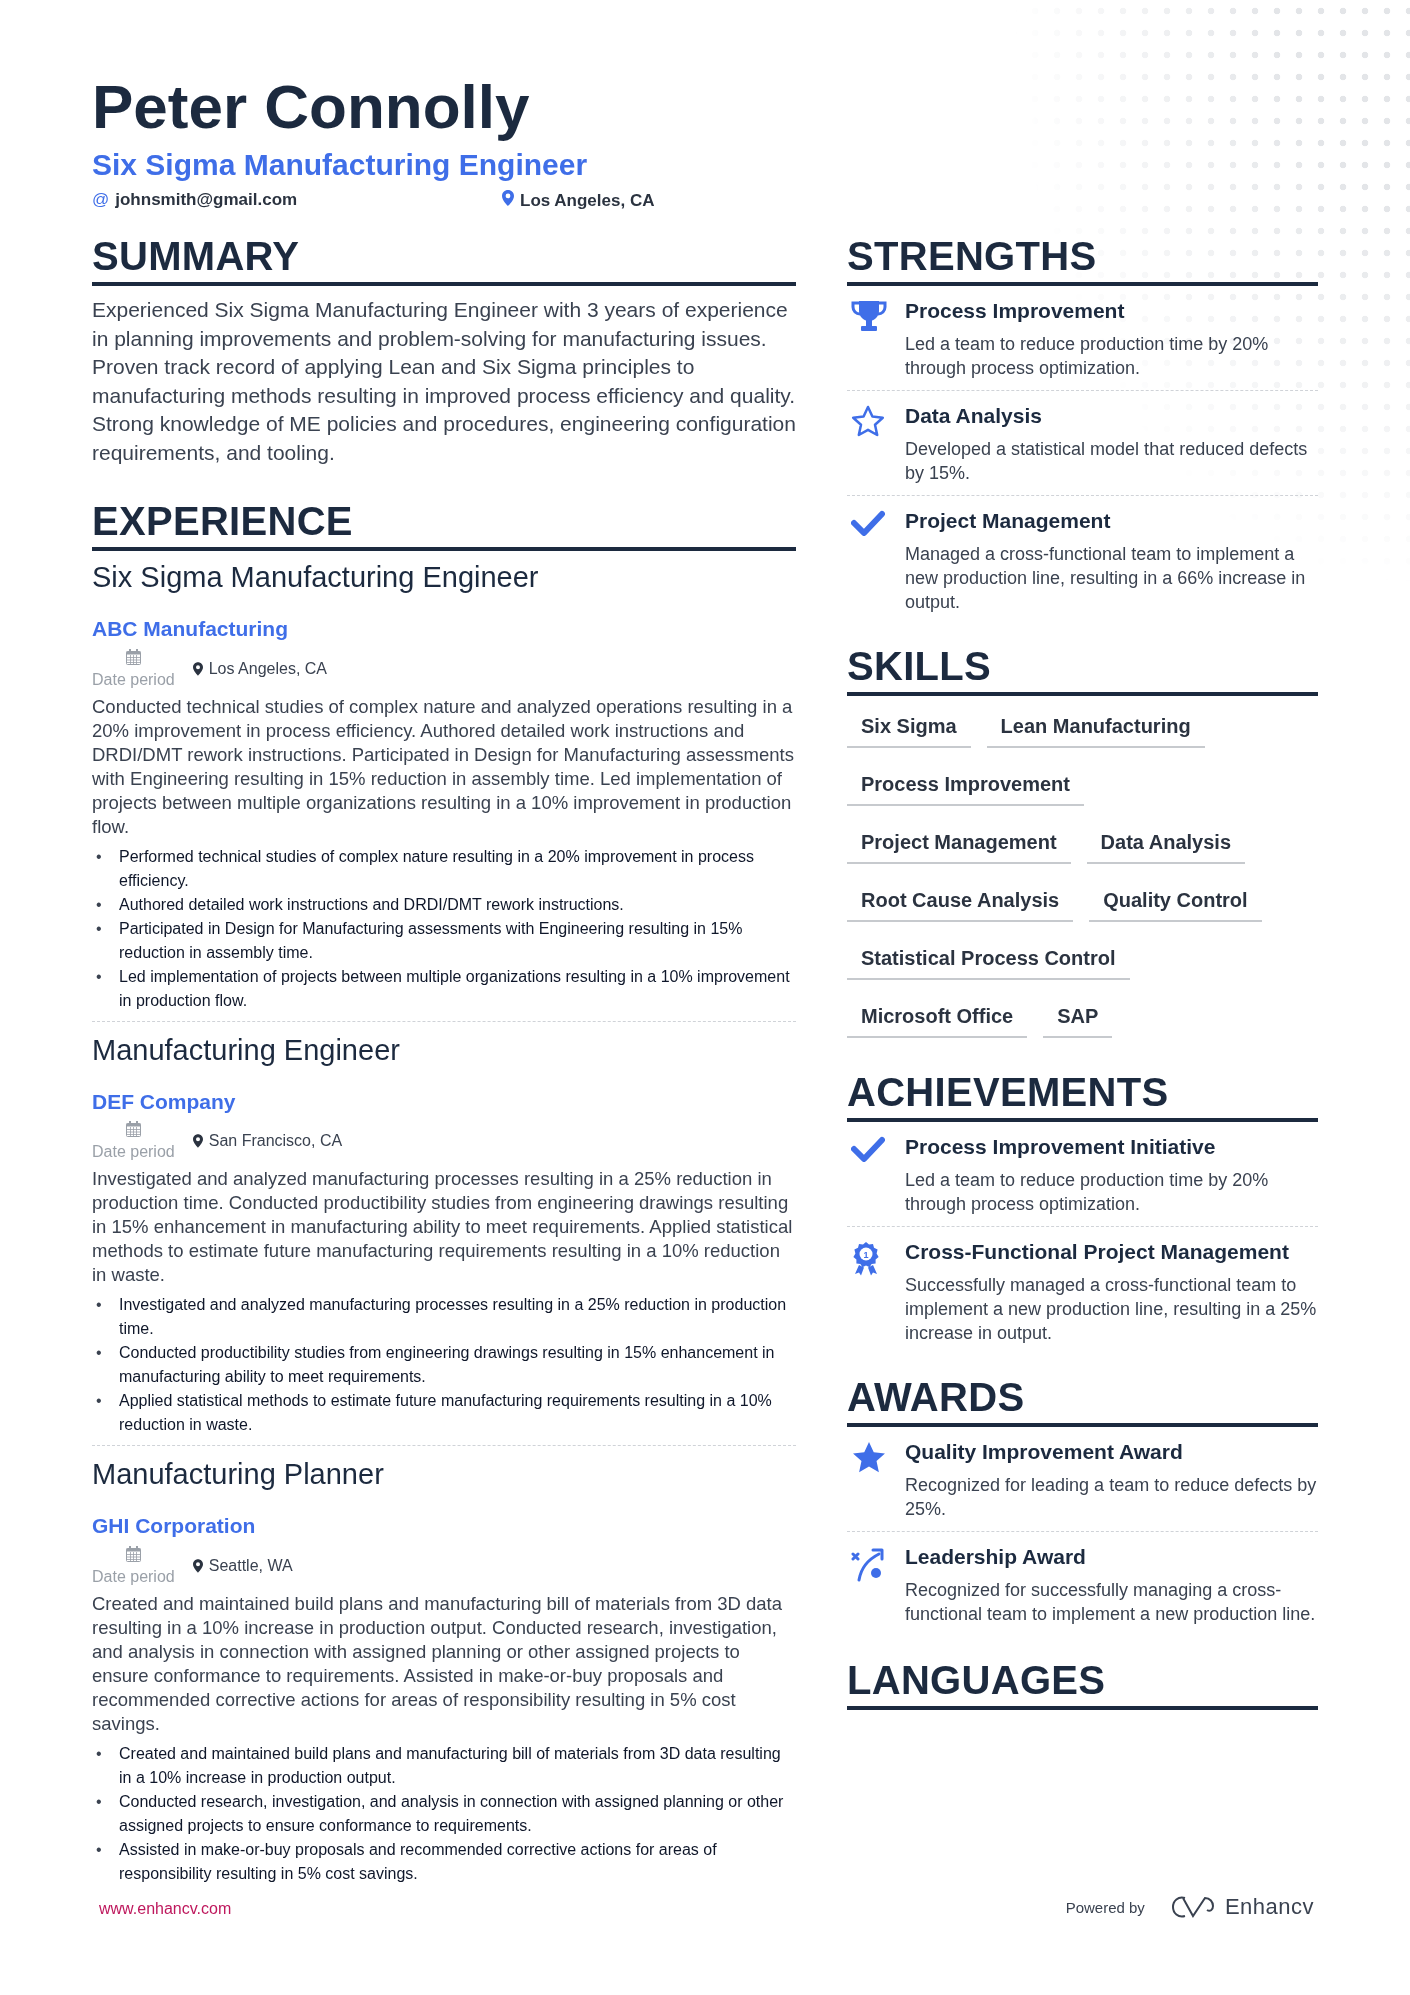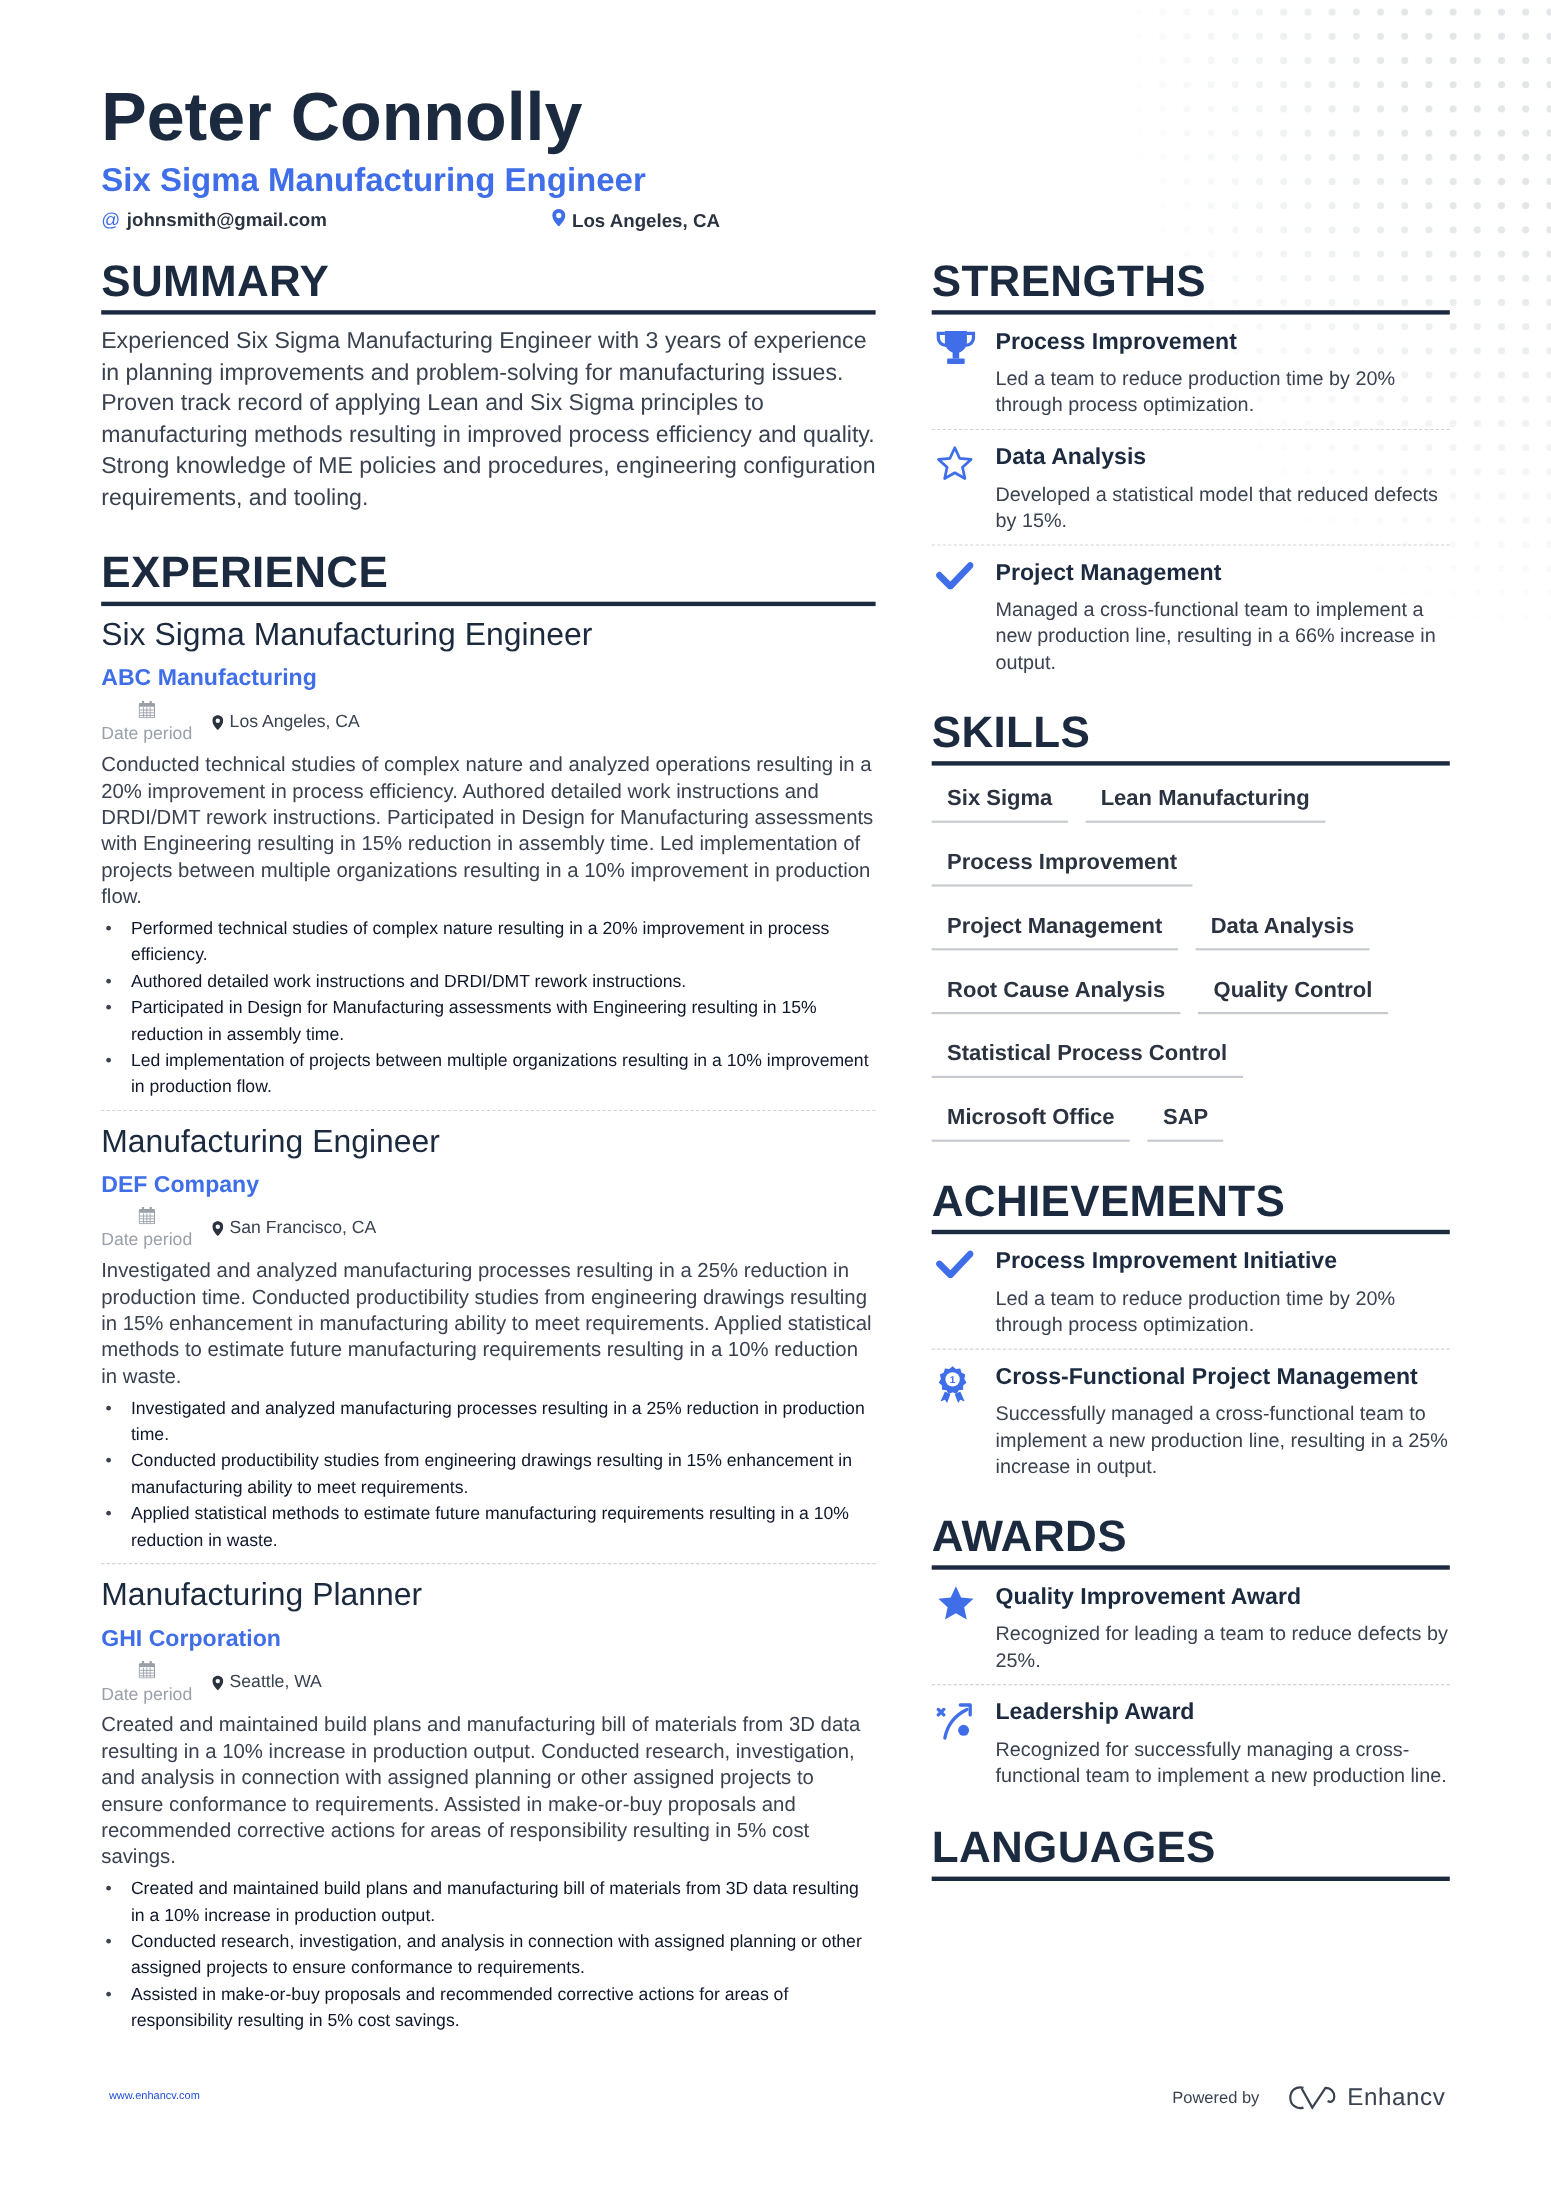--- a/index.html
+++ b/index.html
@@ -32,21 +32,21 @@
   .col-right { position: absolute; left: 847px; top: 236px; width: 471px; }
 
   .sec-title { font-size: 40px; font-weight: 700; color: #1c2a3f; line-height: 1; padding-bottom: 6px; border-bottom: 4px solid #1c2a3f; letter-spacing: 0.3px; }
   .section { margin-bottom: 30px; }
 
   .summary-text { font-size: 21px; line-height: 28.5px; color: #3a4250; margin-top: 10px; }
 
   .job { padding-bottom: 8px; border-bottom: 1px dashed #d0d3d8; margin-bottom: 10px; }
   .job:last-child { border-bottom: none; }
   .job-title { font-size: 29px; color: #1c2a3f; line-height: 1.25; margin-top: 8px; }
-  .job-company { font-size: 21px; font-weight: 700; color: #3f6ee8; margin-top: 8px; line-height: 1.3; }
+  .job-company { font-size: 21px; font-weight: 700; color: #3f6ee8; margin-top: 20px; line-height: 1.3; }
   .job-meta { display: flex; align-items: center; gap: 18px; font-size: 16px; margin-top: 6px; color: #3a4250; }
   .job-meta .date { color: #9aa0a8; display: flex; align-items: center; gap: 6px; flex-direction: column; }
   .job-meta .loc { display: flex; align-items: center; gap: 6px; }
   .job-desc { font-size: 18.5px; line-height: 24px; color: #3a4250; margin-top: 6px; }
   .job-bullets { list-style: none; margin-top: 6px; }
   .job-bullets li { position: relative; padding-left: 27px; font-size: 16px; line-height: 24px; color: #0f172a; }
   .job-bullets li::before { content: "•"; position: absolute; left: 4px; top: 0; color: #3a4250; }
 
   
   .ritem { display: flex; padding: 12px 0 10px; border-bottom: 1px dashed #d0d3d8; }
@@ -58,21 +58,21 @@
 
   .skills { display: flex; flex-wrap: wrap; column-gap: 16px; row-gap: 24px; margin-top: 18px; }
   .skill { font-size: 20px; font-weight: 700; color: #2b3340; padding: 0 14px 8px; border-bottom: 2px solid #c7cace; line-height: 24px; }
 
   .lang { display: flex; align-items: center; justify-content: space-between; margin-top: 10px; }
   .lang-name { font-size: 22px; font-weight: 700; color: #1c2a3f; line-height: 26px; }
   .lang-level { font-size: 19px; color: #3a4250; line-height: 24px; }
   .lang-dots { display: flex; gap: 6px; }
   .lang-dots span { width: 24px; height: 24px; border-radius: 50%; background: #3f6ee8; display: inline-block; }
 
-  .footer-left { position: absolute; left: 99px; top: 1900px; font-size: 10px; color: #1d4ed8; }
+  .footer-left { position: absolute; left: 99px; top: 1900px; font-size: 16px; color: #be185d; }
   .footer-right { position: absolute; right: 96px; top: 1894px; display: flex; align-items: center; gap: 26px; font-size: 15px; color: #3a4250; }
   .footer-brand { display: flex; align-items: center; gap: 8px; font-size: 22px; color: #3a4250; letter-spacing: 0.5px; text-align: center; }
 </style>
 </head>
 <body>
 
 <div class="dots"></div>
 
 <div class="page">
 

